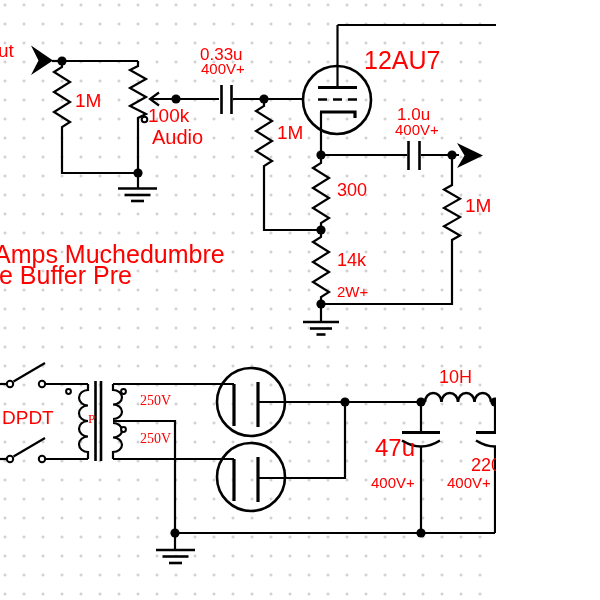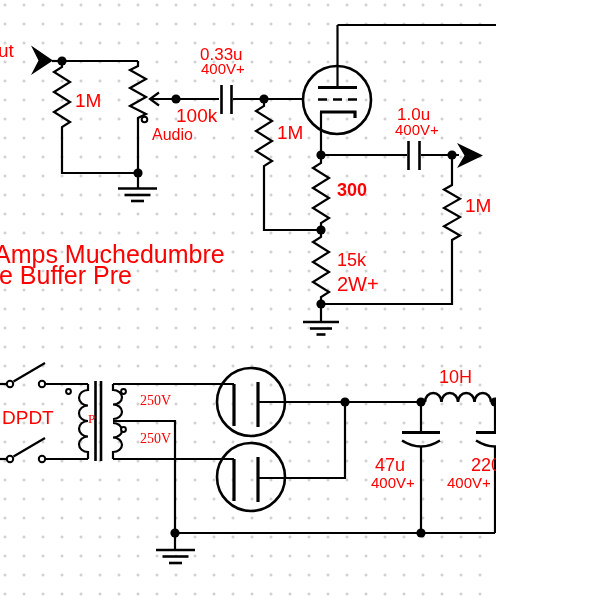--- a/index.html
+++ b/index.html
@@ -211,42 +211,43 @@
       <circle class="dot" cx="345" cy="402" r="4.6"></circle>
       <circle class="dot" cx="421" cy="402" r="4.6"></circle>
       <circle class="dot" cx="495" cy="402" r="4.6"></circle>
       <circle class="dot" cx="175" cy="533" r="4.6"></circle>
       <circle class="dot" cx="421" cy="533" r="4.6"></circle>
     </g>
   </svg>
 
   <div class="lbl" style="left:-2px;top:41px;font-size:19px;">ut</div>
   <div class="lbl" style="left:75px;top:91px;font-size:19px;">1M</div>
-  <div class="lbl" style="left:148px;top:106px;font-size:19px;margin-left:28px;">100k</div>
-  <div class="lbl" style="left:152px;top:127px;font-size:16px;">Audio</div>
+  <div class="lbl" style="left:148px;top:106px;font-size:19px;">100k</div>
+  <div class="lbl" style="left:152px;top:127px;font-size:20px;">Audio</div>
 
   <div class="lbl" style="left:200px;top:46px;font-size:17px;">0.33u</div>
   <div class="lbl" style="left:201px;top:61px;font-size:15px;">400V+</div>
   <div class="lbl" style="left:277px;top:123px;font-size:19px;">1M</div>
+  <div class="lbl" style="left:364px;top:48px;font-size:25px;">12AU7</div>
 
   <div class="lbl" style="left:397px;top:106px;font-size:17px;">1.0u</div>
   <div class="lbl" style="left:395px;top:122px;font-size:15px;">400V+</div>
   <div class="lbl" style="left:465px;top:196px;font-size:19px;">1M</div>
 
-  <div class="lbl" style="left:337px;top:181px;font-size:18px;font-weight:bold;">300</div>
-  <div class="lbl" style="left:337px;top:251px;font-size:18px;">15k</div>
-  <div class="lbl" style="left:337px;top:274px;font-size:20px;">2W+</div>
+  <div class="lbl" style="left:337px;top:181px;font-size:18px;">300</div>
+  <div class="lbl" style="left:337px;top:251px;font-size:18px;">14k</div>
+  <div class="lbl" style="left:337px;top:284px;font-size:15px;">2W+</div>
 
   <div class="lbl" style="left:-6px;top:242px;font-size:25px;">Amps Muchedumbre</div>
   <div class="lbl" style="left:-1px;top:263px;font-size:25px;text-align:center;">e Buffer Pre</div>
 
   <div class="lbl" style="left:2px;top:408px;font-size:19px;">DPDT</div>
   <div class="lbl serif" style="left:69px;top:412px;font-size:13px;">P</div>
   <div class="lbl serif" style="left:121px;top:394px;font-size:14px;">250V</div>
   <div class="lbl serif" style="left:121px;top:432px;font-size:14px;">250V</div>
 
   <div class="lbl" style="left:439px;top:368px;font-size:18px;">10H</div>
-  <div class="lbl" style="left:375px;top:456px;font-size:18px;">47u</div>
+  <div class="lbl" style="left:375px;top:436px;font-size:24px;">47u</div>
   <div class="lbl" style="left:371px;top:475px;font-size:15px;">400V+</div>
   <div class="lbl" style="left:449px;top:456px;font-size:18px;margin-left:22px;">220u</div>
   <div class="lbl" style="left:447px;top:475px;font-size:15px;">400V+</div>
 
 </div>
 
 </body></html>

